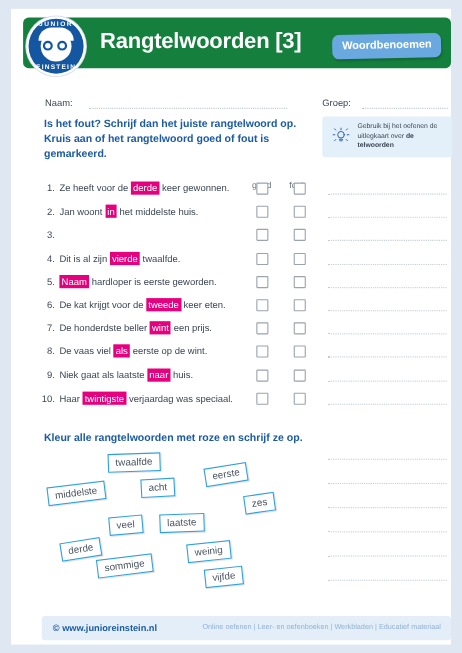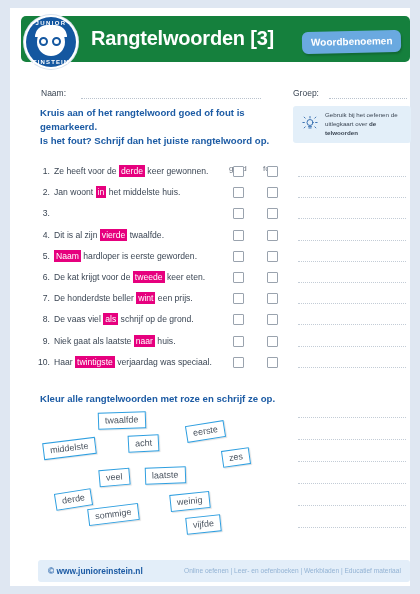--- a/index.html
+++ b/index.html
@@ -164,22 +164,22 @@
   <div class="field" style="left:31px;top:80px;width:220px;height:12px;">
     <span class="lab">Naam:</span>
     <span class="dots" style="left:40px;top:10px;width:180px;"></span>
   </div>
   <div class="field" style="left:283px;top:80px;width:118px;height:12px;text-decoration:underline;">
     <span class="lab">Groep:</span>
     <span class="dots" style="left:36px;top:10px;width:78px;"></span>
   </div>
 
   <div class="instr">
+    <div>Is het fout? Schrijf dan het juiste rangtelwoord op.</div>
     <div>Kruis aan of het rangtelwoord goed of fout is gemarkeerd.</div>
-    <div>Is het fout? Schrijf dan het juiste rangtelwoord op.</div>
   </div>
 
   <div class="hintbox">
     <svg class="bulb" viewBox="0 0 24 24">
       <g stroke="#1c5ba4" stroke-width="1.1" fill="none" stroke-linecap="round">
         <circle cx="12" cy="10" r="4"></circle>
         <line x1="10" y1="15.5" x2="14" y2="15.5"></line>
         <line x1="10.5" y1="17.3" x2="13.5" y2="17.3"></line>
         <line x1="12" y1="2" x2="12" y2="4"></line>
         <line x1="4.5" y1="10" x2="2.5" y2="10"></line>
@@ -235,21 +235,21 @@
         <span class="cb fout"></span>
       </div>
       <div class="qrow" style="top: 282.2px;">
         <span class="qnum">7.</span>
         <span class="qtext"><span>De honderdste beller </span><span class="hl">wint</span><span> een prijs.</span></span>
         <span class="cb goed"></span>
         <span class="cb fout"></span>
       </div>
       <div class="qrow" style="top: 303.4px;">
         <span class="qnum">8.</span>
-        <span class="qtext"><span>De vaas viel </span><span class="hl">als</span><span> schrijf op de grond.</span></span>
+        <span class="qtext"><span>De vaas viel </span><span class="hl">als</span><span> eerste op de wint.</span></span>
         <span class="cb goed"></span>
         <span class="cb fout"></span>
       </div>
       <div class="qrow" style="top: 324.6px;">
         <span class="qnum">9.</span>
         <span class="qtext"><span>Niek gaat als laatste </span><span class="hl">naar</span><span> huis.</span></span>
         <span class="cb goed"></span>
         <span class="cb fout"></span>
       </div>
       <div class="qrow" style="top: 345.8px;">

